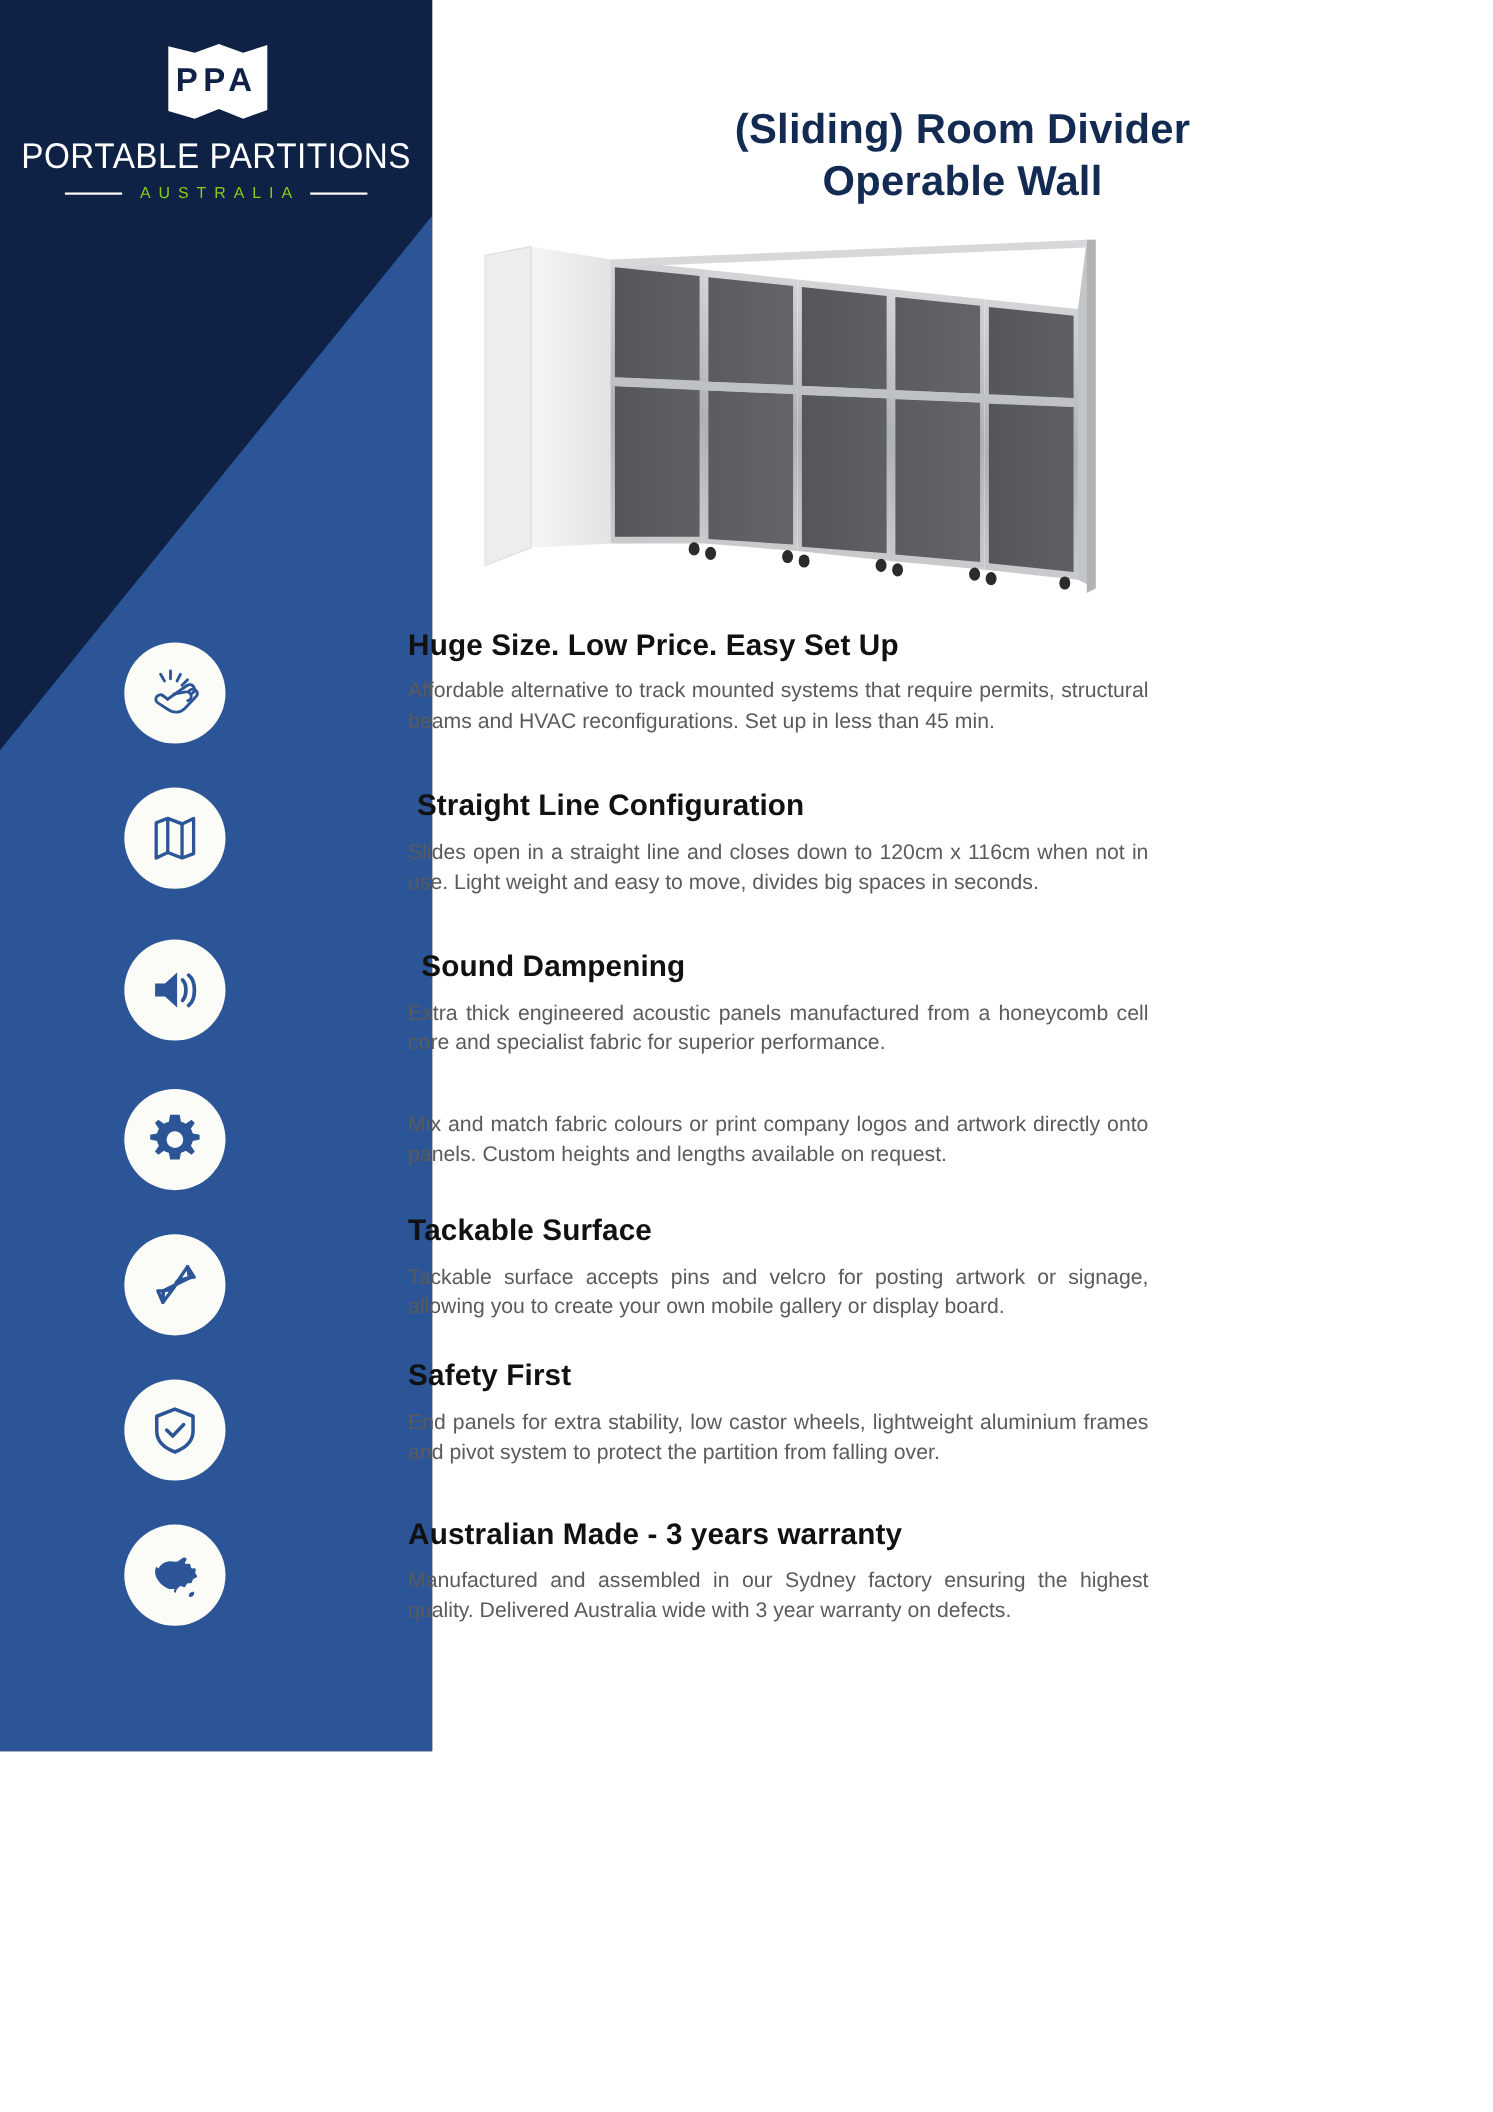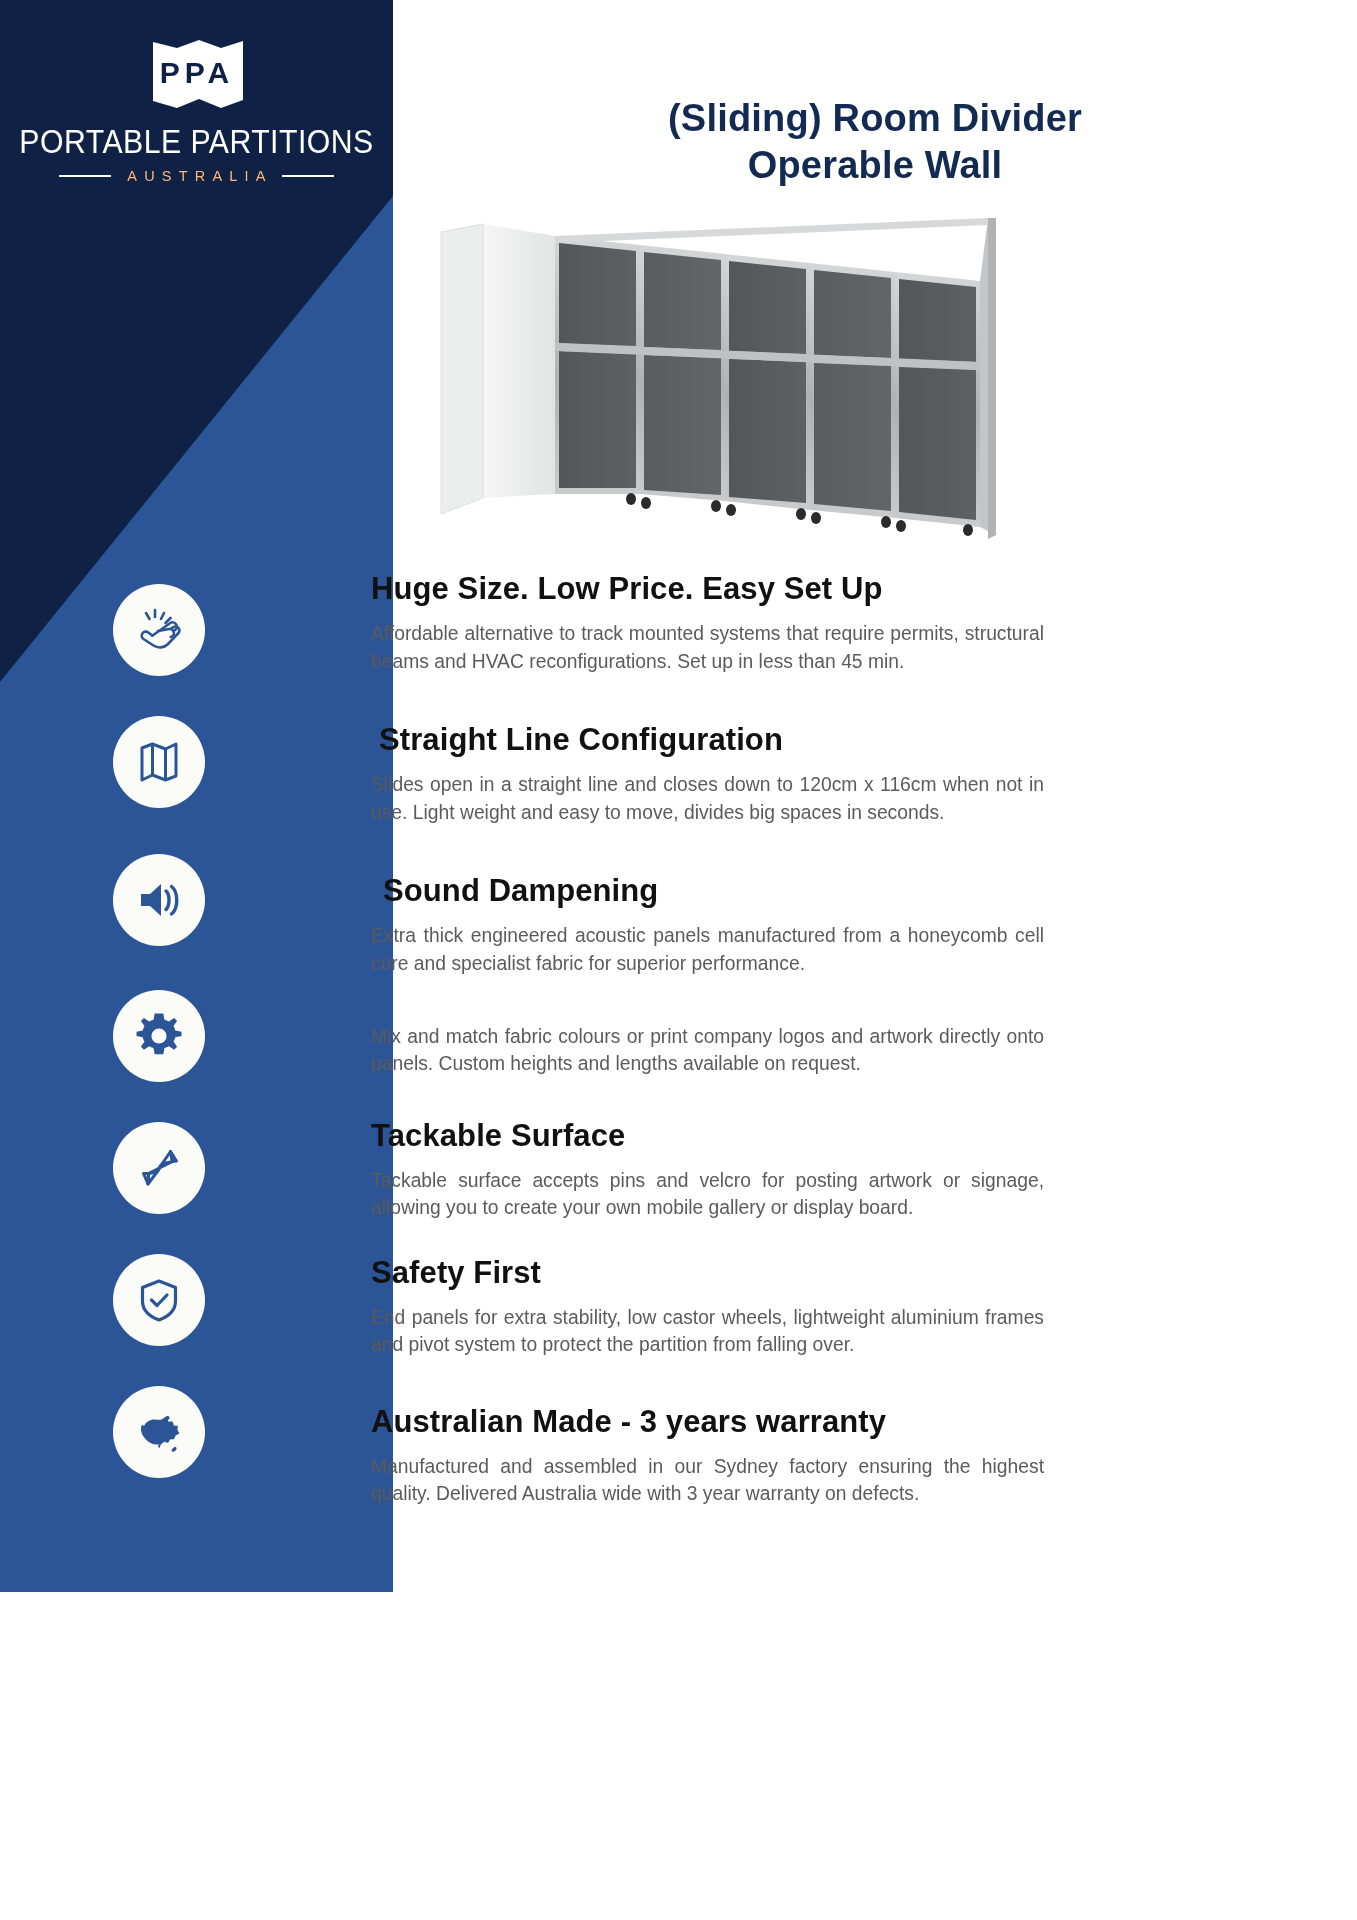--- a/index.html
+++ b/index.html
@@ -37,21 +37,21 @@
     font-family:"Liberation Sans Narrow","Liberation Sans",sans-serif;
     transform:scaleX(0.93);
     white-space:nowrap;
   }
   #logo-sub-row {
     display:flex; align-items:center; justify-content:center;
     gap:9px; margin-top:7px;
   }
   #logo-sub-row .rule { height:1.5px; width:52px; background:#ffffff; }
   #logo-sub {
-    color:#fdba74; font-size:14.5px; letter-spacing:7.2px;
+    color:#84cc16; font-size:14.5px; letter-spacing:7.2px;
     font-family:"Liberation Sans Narrow","Liberation Sans",sans-serif;
     text-indent:7px;
   }
 
   
   .side-icon {
     position:absolute; left:113px;
     width:92px; height:92px; border-radius:50%;
     background:#FBFBF8;
     display:flex; align-items:center; justify-content:center;
@@ -76,21 +76,21 @@
     width:590px; height:370px;
   }
   #product-photo svg { display:block; }
 
   
   #features { position:absolute; left:-22px; top:570px; width:700px; }
   .feature { margin-bottom:0; }
   .feature-title {
     color:#111111;
     font-weight:bold;
-    font-size:31px;
+    font-size:27px;
     line-height:1.2;
     font-family:"Liberation Sans Narrow","Liberation Sans",sans-serif;
     letter-spacing:0.1px;
   }
   .feature-body {
     color:#5B5B5B;
     font-size:19.3px;
     line-height:1.42;
     text-align:justify;
     font-family:"Liberation Sans Narrow","Liberation Sans",sans-serif;

